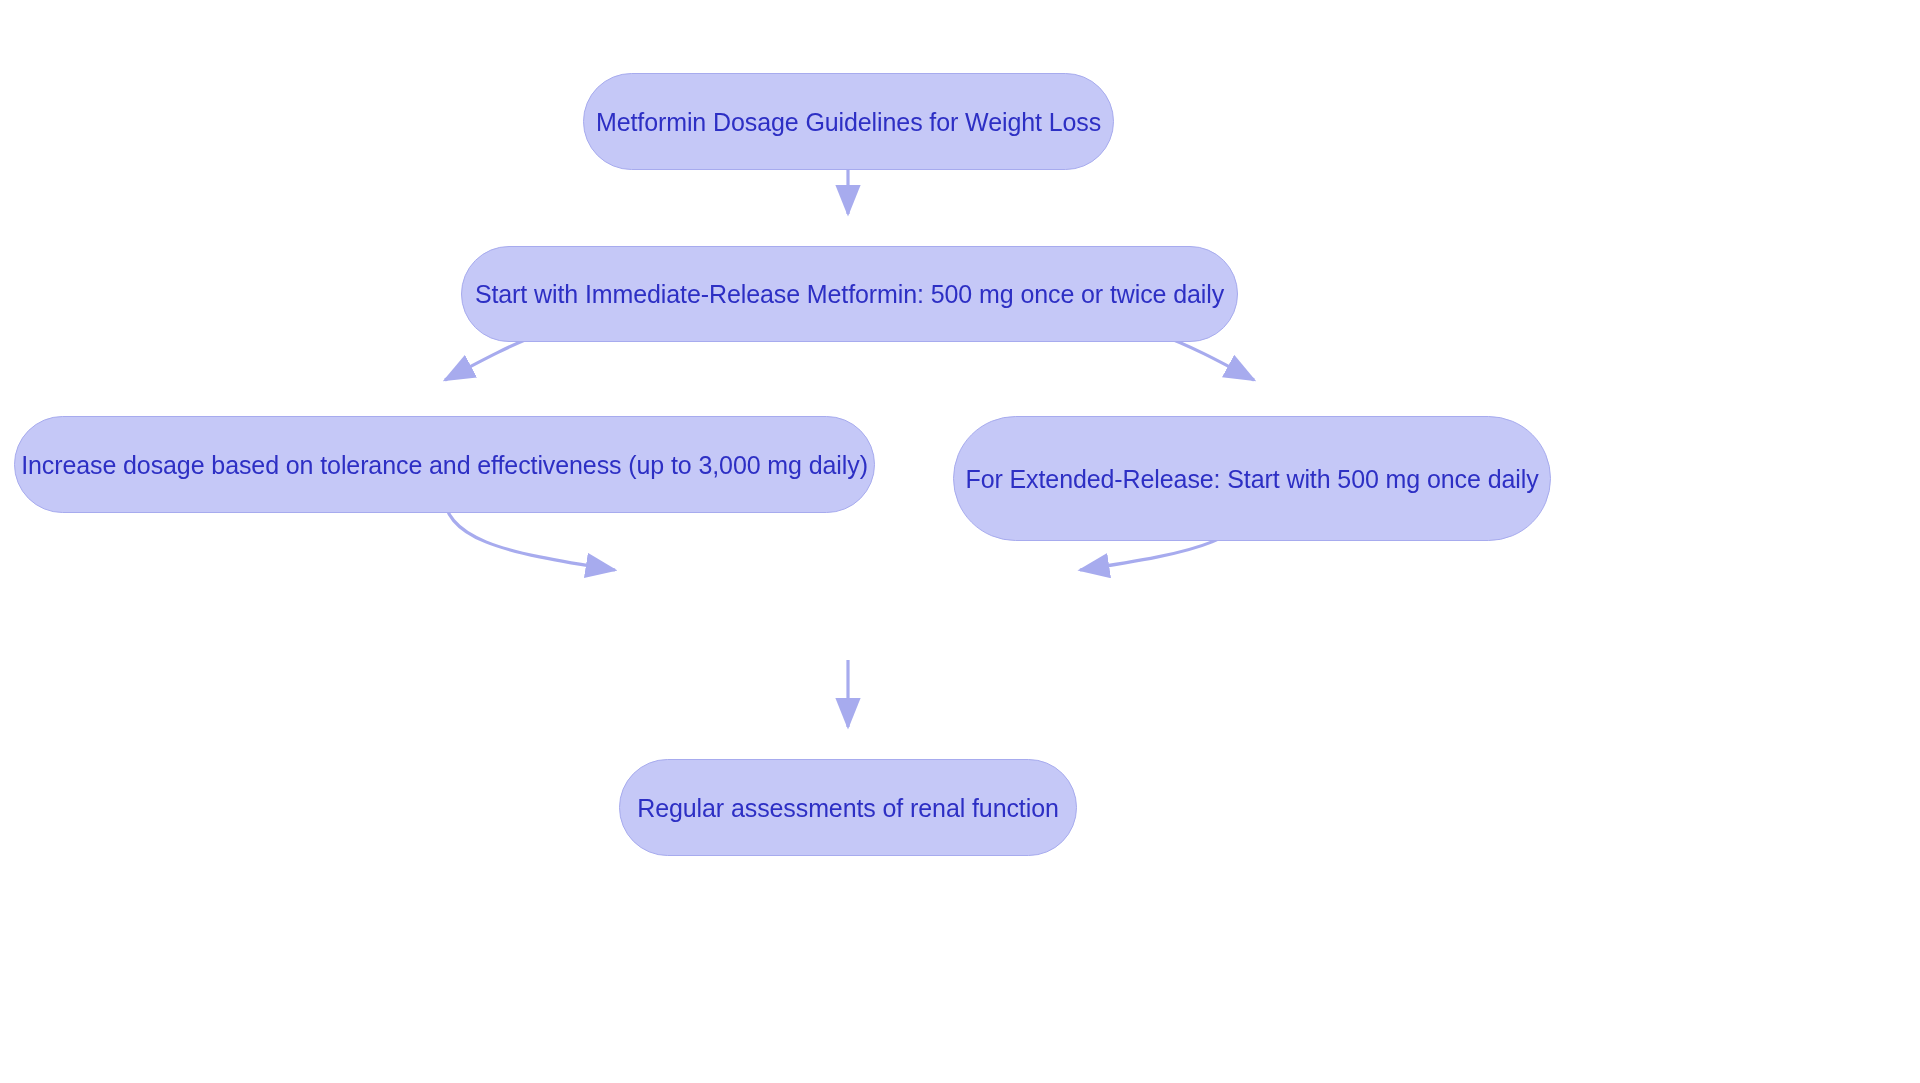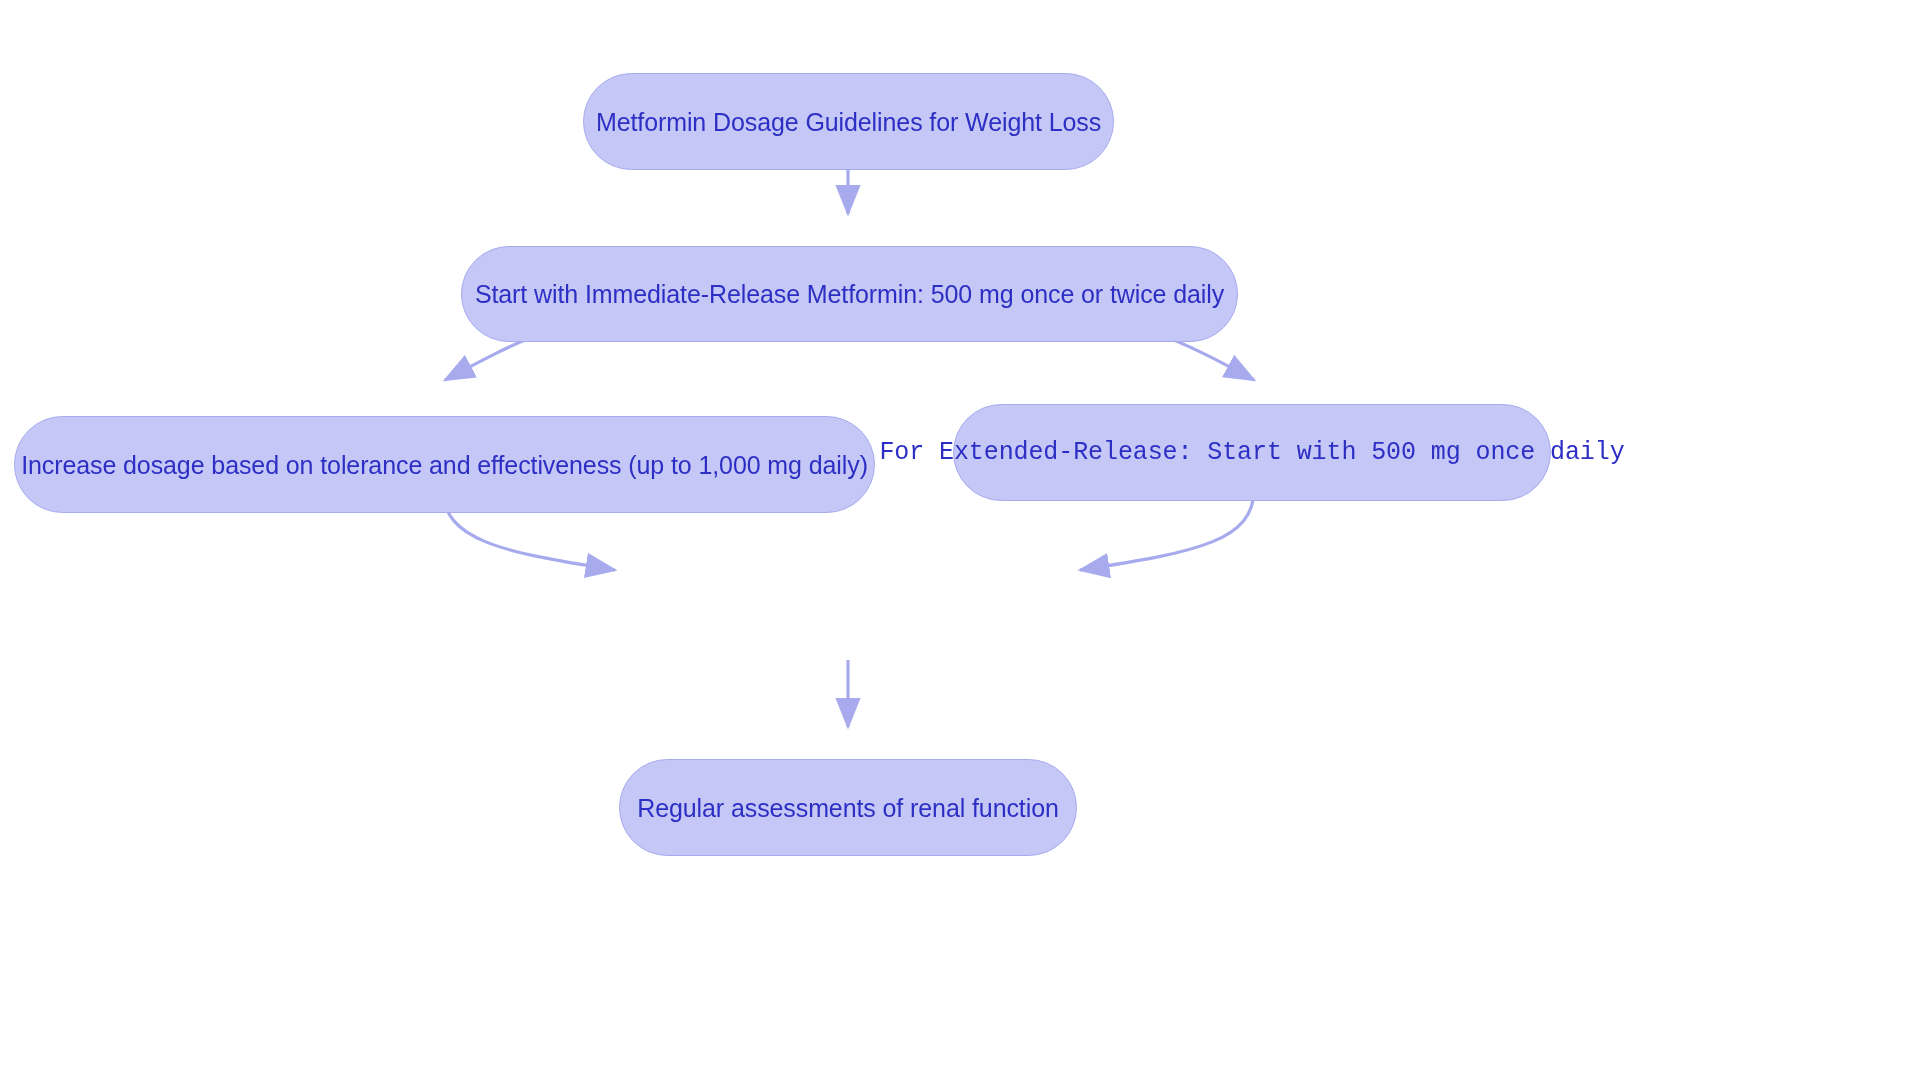--- a/index.html
+++ b/index.html
@@ -40,21 +40,21 @@
     letter-spacing: -0.1px;
     line-height: 1.2;
     padding: 0 26px;
     white-space: nowrap;
     margin-top: 24px;
   }
   
   #node-title      { left: 583px;  top: 49px;  width: 531px; height: 97px; }
   #node-ir-start   { left: 461px;  top: 222px; width: 777px; height: 96px; }
   #node-increase   { left: 14px;   top: 392px; width: 861px; height: 97px; }
-  #node-er-start   { left: 953px;  top: 380px; width: 598px; height: 97px; font-family: Liberation Mono, monospace; }
+  #node-er-start   { left: 953px;  top: 392px; width: 598px; height: 125px; }
   #node-consult    { left: 548px;  top: 563px; width: 599px; height: 97px; }
   #node-renal      { left: 619px;  top: 735px; width: 458px; height: 97px; }
 </style>
 </head>
 <body>
 
 <div id="canvas">
 
   <svg id="edge-layer" viewBox="0 0 1920 1083" xmlns="http://www.w3.org/2000/svg">
     <defs>
@@ -85,20 +85,20 @@
 
     <g>
       <path d="M 848 660 L 848 727" fill="none" stroke="#a7abee" stroke-width="3.2" marker-end="url(#arrowhead)"></path>
     </g>
   </svg>
 
   <div class="node" id="node-title">Metformin Dosage Guidelines for Weight Loss</div>
 
   <div class="node" id="node-ir-start">Start with Immediate-Release Metformin: 500 mg once or twice daily</div>
 
-  <div class="node" id="node-increase">Increase dosage based on tolerance and effectiveness (up to 1,000 mg daily)</div>
+  <div class="node" id="node-increase">Increase dosage based on tolerance and effectiveness (up to 3,000 mg daily)</div>
 
   <div class="node" id="node-er-start">For Extended-Release: Start with 500 mg once daily</div>
 
 
   <div class="node" id="node-renal">Regular assessments of renal function</div>
 
 </div>
 
 </body></html>

